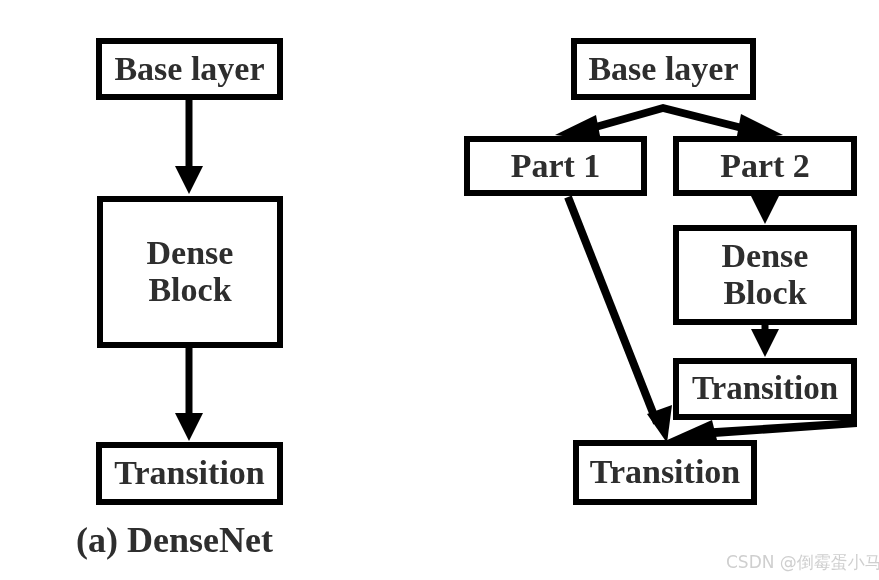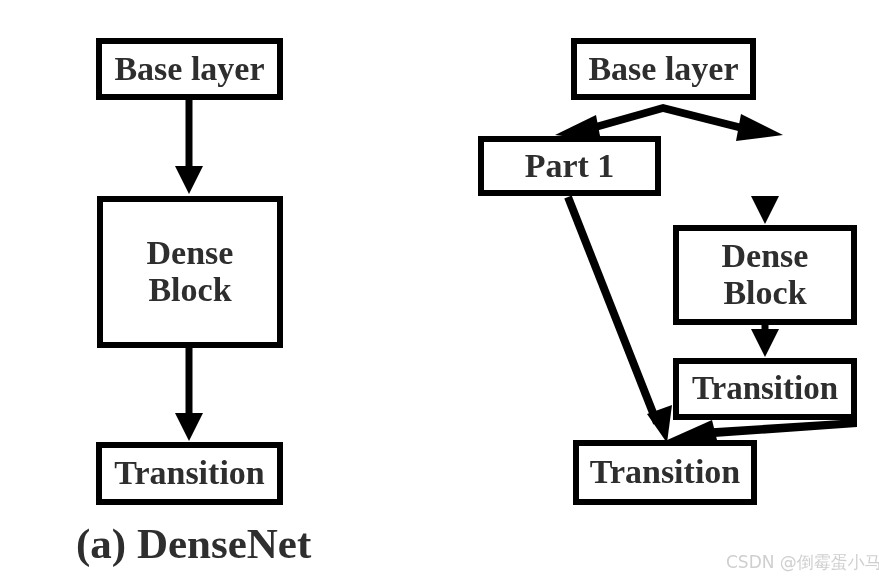--- a/index.html
+++ b/index.html
@@ -36,21 +36,21 @@
     z-index: 3;
   }
   .node-label {
     display: block;
     width: 100%;
   }
   .caption {
     position: absolute;
     color: #2e2e2e;
     font-weight: bold;
-    font-size: 43px;
+    font-size: 36px;
     letter-spacing: 0px;
     white-space: nowrap;
     z-index: 4;
   }
   .watermark {
     position: absolute;
     color: #cfcfcf;
     font-family: "DejaVu Sans", "Liberation Sans", sans-serif;
     font-size: 17px;
     font-weight: normal;
@@ -125,24 +125,27 @@
   </div>
 
   <div class="node" style="left:96px; top:442px; width:187px; height:63px; font-size:34px;">
     <span class="node-label">Transition</span>
   </div>
 
   <div class="node" style="left:571px; top:38px; width:185px; height:62px; font-size:34px;">
     <span class="node-label">Base layer</span>
   </div>
 
-  <div class="node" style="left:478px; top:136px; width:183px; height:60px; font-size:34px;">
+  <div class="node" style="left:464px; top:136px; width:183px; height:60px; font-size:34px;">
     <span class="node-label">Part 1</span>
   </div>
 
+  <div class="node" style="left:673px; top:136px; width:184px; height:60px; font-size:34px;">
+    <span class="node-label">Part 2</span>
+  </div>
 
   <div class="node" style="left:673px; top:225px; width:184px; height:100px; font-size:34px;">
     <span class="node-label">Dense
 Block</span>
   </div>
 
   <div class="node" style="left:673px; top:358px; width:184px; height:62px; font-size:33px;">
     <span class="node-label">Transition</span>
   </div>
 

